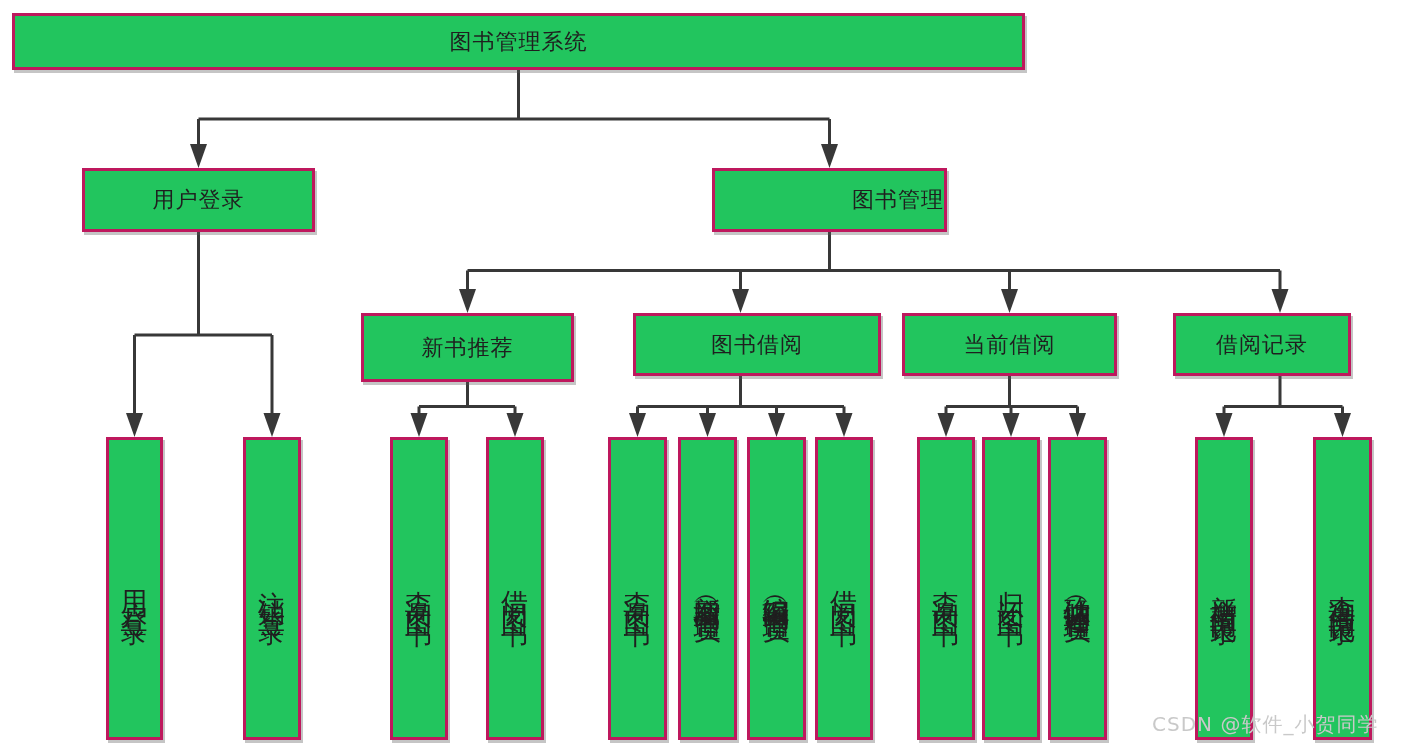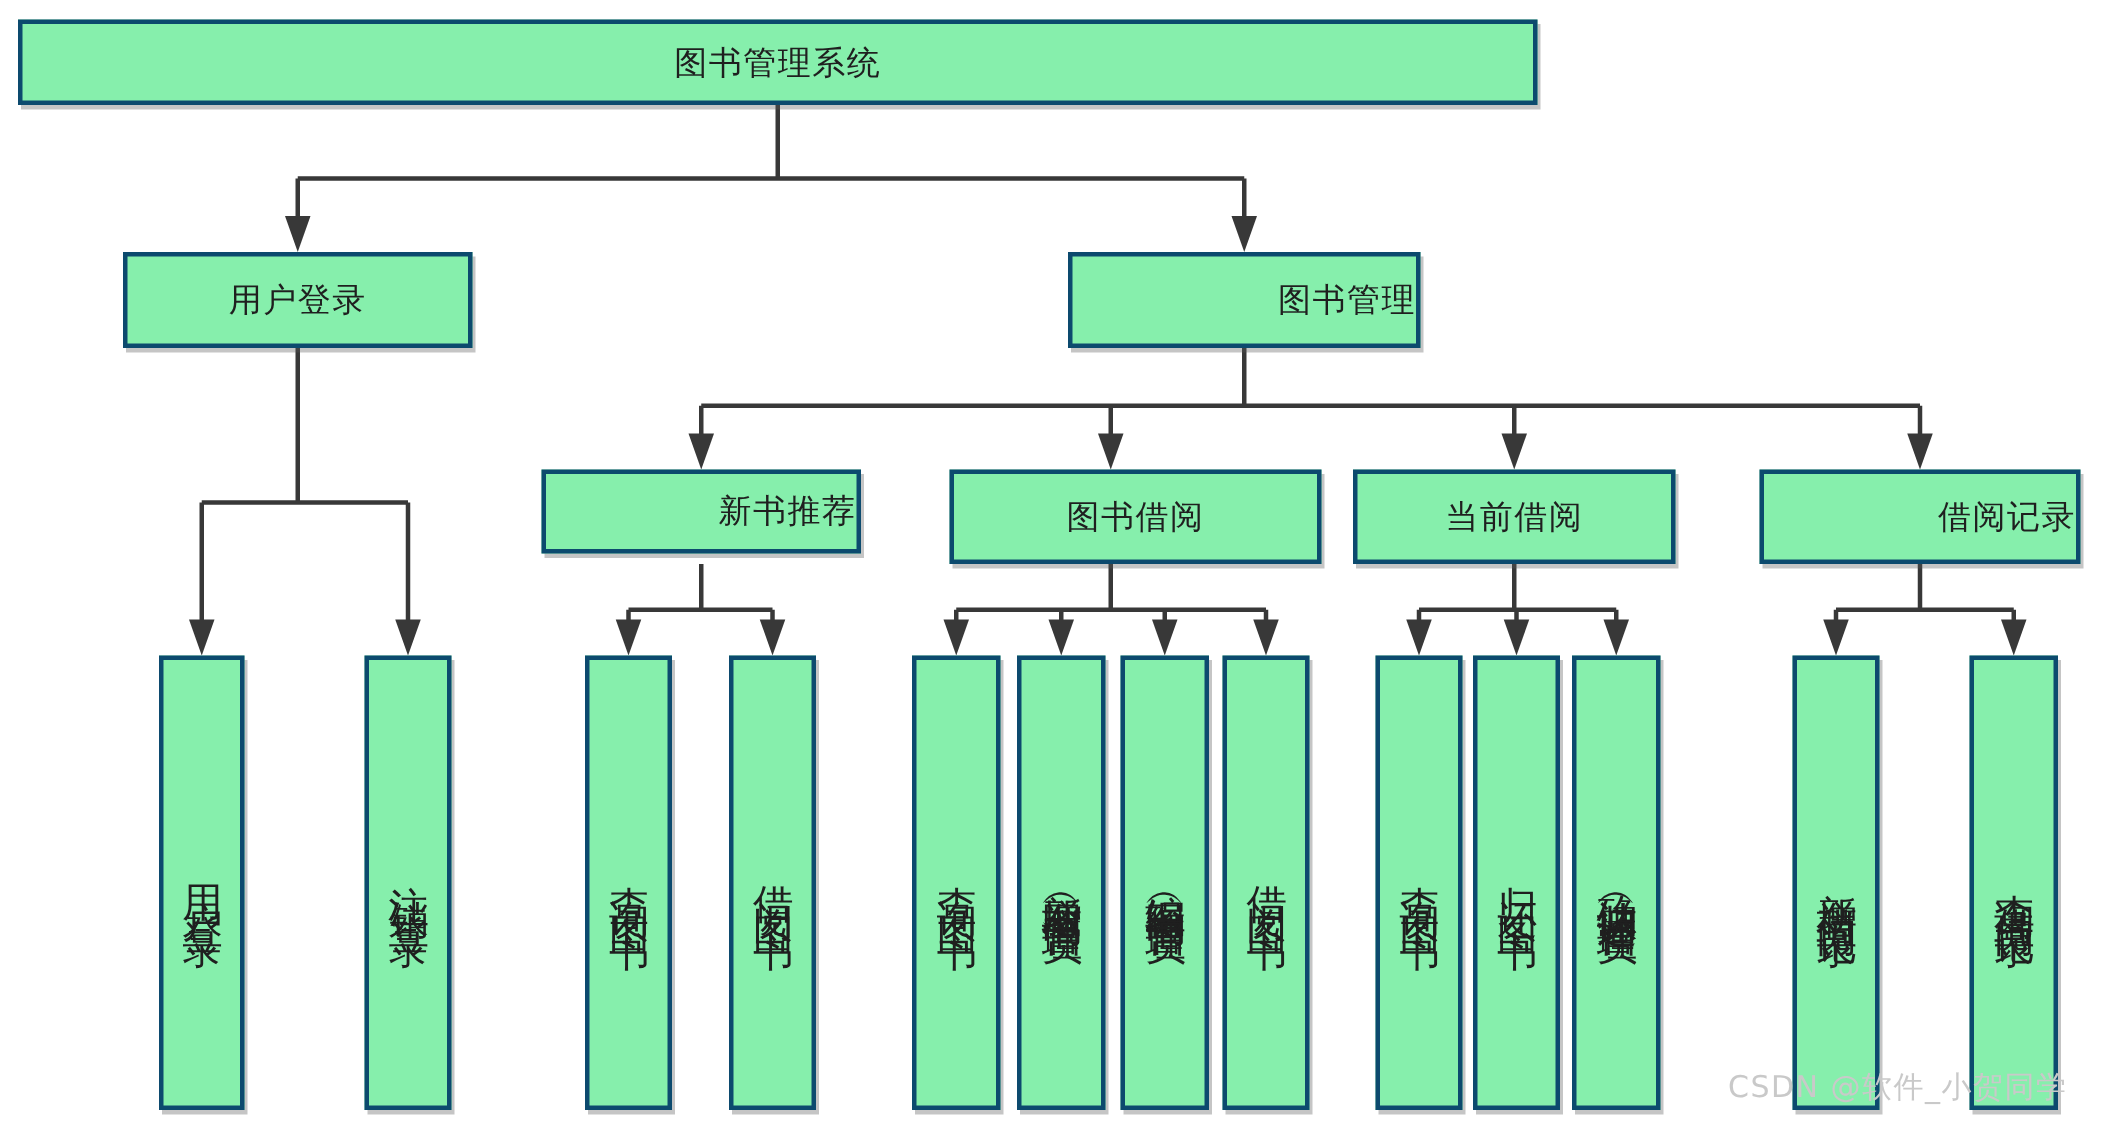--- a/index.html
+++ b/index.html
@@ -19,22 +19,22 @@
   }
   .connectors {
     position: absolute;
     left: 0;
     top: 0;
     z-index: 1;
   }
   .node {
     position: absolute;
     box-sizing: border-box;
-    background: #86efac;
-    border: 3px solid #0c4a6e;
+    background: #22c55e;
+    border: 3px solid #be185d;
     box-shadow: 2px 3px 0 rgba(90,90,90,0.35);
     display: flex;
     align-items: center;
     justify-content: center;
     color: #1f1f1f;
     z-index: 2;
   }
   .hbox span {
     font-size: 22px;
     letter-spacing: 1px;
@@ -110,30 +110,30 @@
     <span>图书管理系统</span>
   </div>
 
   <div class="node hbox" style="left:82px; top:168px; width:233px; height:64px;">
     <span>用户登录</span>
   </div>
   <div class="node hbox" style="left:712px; top:168px; width:235px; height:64px;justify-content:flex-end;">
     <span>图书管理</span>
   </div>
 
-  <div class="node hbox" style="left:361px; top:313px; width:213px; height:56px;justify-content:flex-end;">
+  <div class="node hbox" style="left:361px; top:313px; width:213px; height:69px;">
     <span>新书推荐</span>
   </div>
   <div class="node hbox" style="left:633px; top:313px; width:248px; height:63px;">
     <span>图书借阅</span>
   </div>
   <div class="node hbox" style="left:902px; top:313px; width:215px; height:63px;">
     <span>当前借阅</span>
   </div>
-  <div class="node hbox" style="left:1173px; top:313px; width:214px; height:63px;justify-content:flex-end;">
+  <div class="node hbox" style="left:1173px; top:313px; width:178px; height:63px;">
     <span>借阅记录</span>
   </div>
 
   <div class="node vbox ls4" style="left:106px; top:437px; width:57px; height:303px;">
     <span>用户登录</span>
   </div>
   <div class="node vbox ls4" style="left:243px; top:437px; width:58px; height:303px;">
     <span>注销登录</span>
   </div>
 

